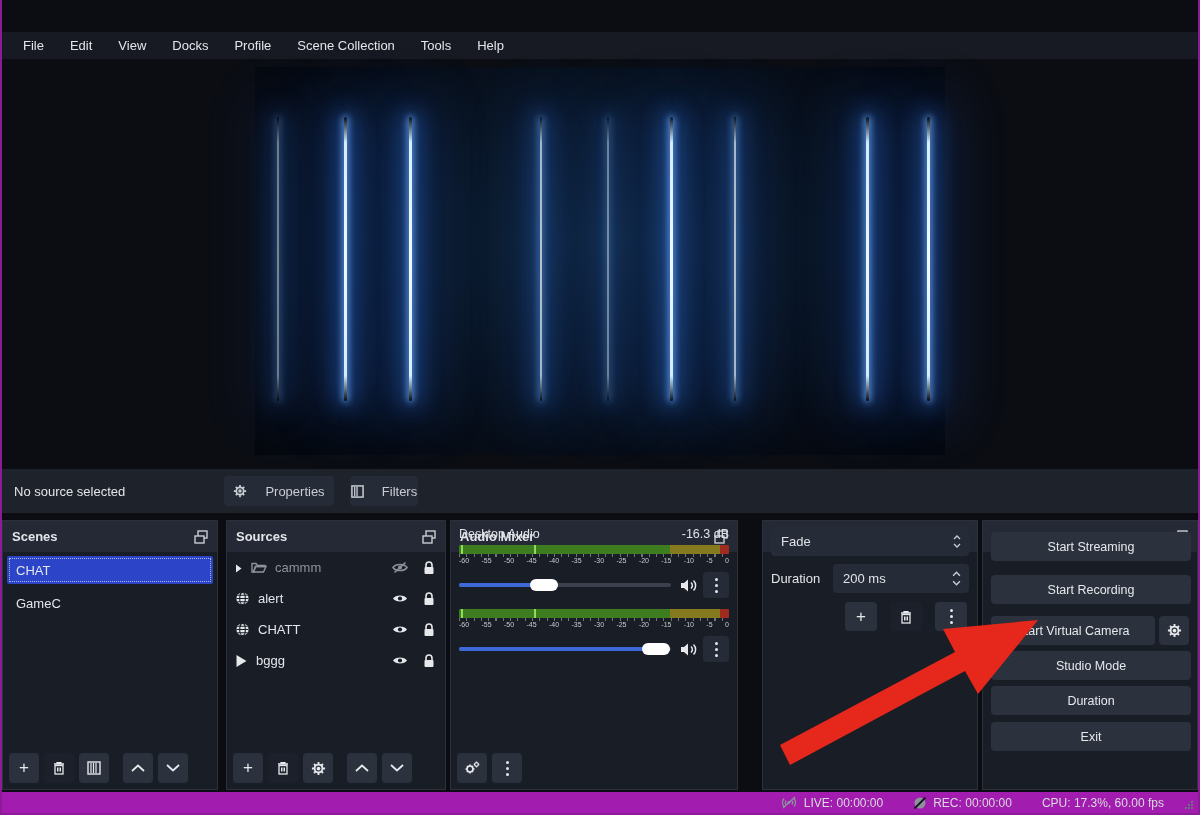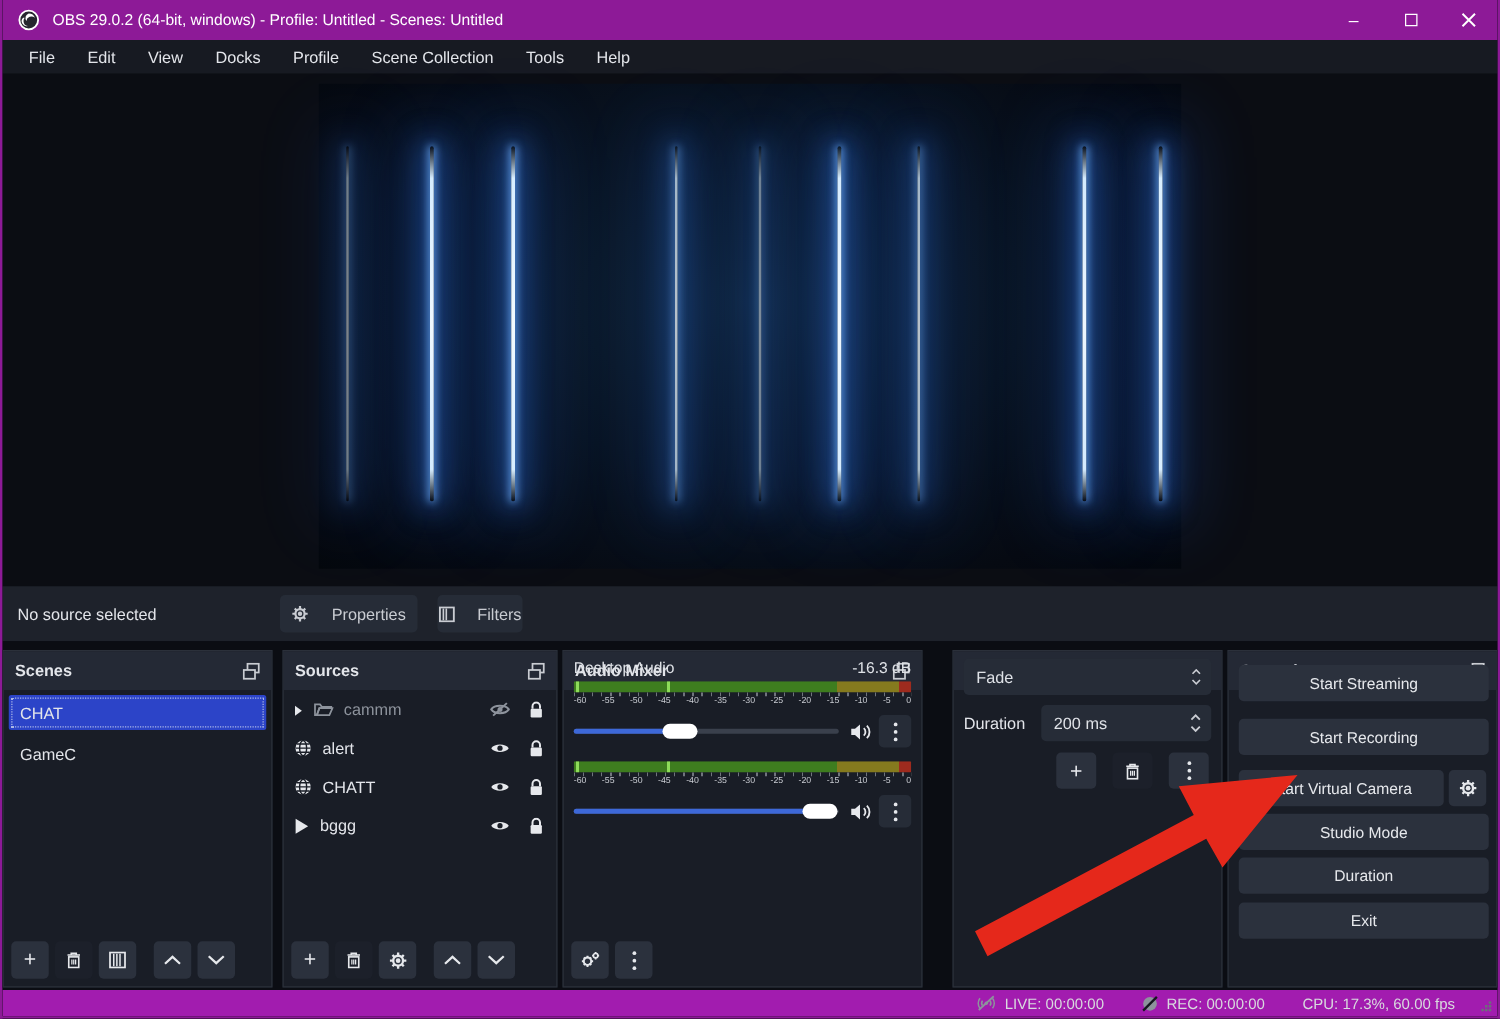--- a/index.html
+++ b/index.html
@@ -118,41 +118,20 @@
   .grip{position:absolute;right:4px;bottom:3px;color:#6b7079;}
   
   .overlay{position:absolute;left:0;top:0;width:1196px;height:813px;pointer-events:none;}
   svg{display:block;}
 </style>
 </head>
 <body>
 
 <div class="window">
 
-  <div class="titlebar">
-    <span class="logo">
-      <svg width="18" height="18" viewBox="0 0 24 24">
-          <circle cx="12" cy="12" r="10" fill="#26262e" stroke="#fff" stroke-width="2"></circle>
-          <path d="M12 5a7 7 0 0 1 6.6 4.7A5.4 5.4 0 0 0 9.5 13 5.2 5.2 0 0 1 12 5z" fill="#fff"></path>
-          <path d="M6 9.5a5.3 5.3 0 0 0 5 8.9 5.5 5.5 0 0 1-4.6-5.3c0-1.4.5-2.6 1.3-3.6z" fill="#fff"></path>
-        </svg>
-    </span>
-    <span>OBS 29.0.2 (64-bit, windows) - Profile: Untitled - Scenes: Untitled</span>
-    <div class="win-btns">
-      <span class="win-btn">–</span>
-      <span class="win-btn">
-          <i class="max-glyph"></i>
-        </span>
-      <span class="win-btn">
-          <svg width="12" height="12" viewBox="0 0 12 12">
-            <path d="M1 1l10 10M11 1L1 11" stroke="#fff" stroke-width="1.6"></path>
-          </svg>
-        </span>
-    </div>
-  </div>
 
   <div class="menubar">
     <span class="menu-item">File</span>
     <span class="menu-item">Edit</span>
     <span class="menu-item">View</span>
     <span class="menu-item">Docks</span>
     <span class="menu-item">Profile</span>
     <span class="menu-item">Scene Collection</span>
     <span class="menu-item">Tools</span>
     <span class="menu-item">Help</span>

